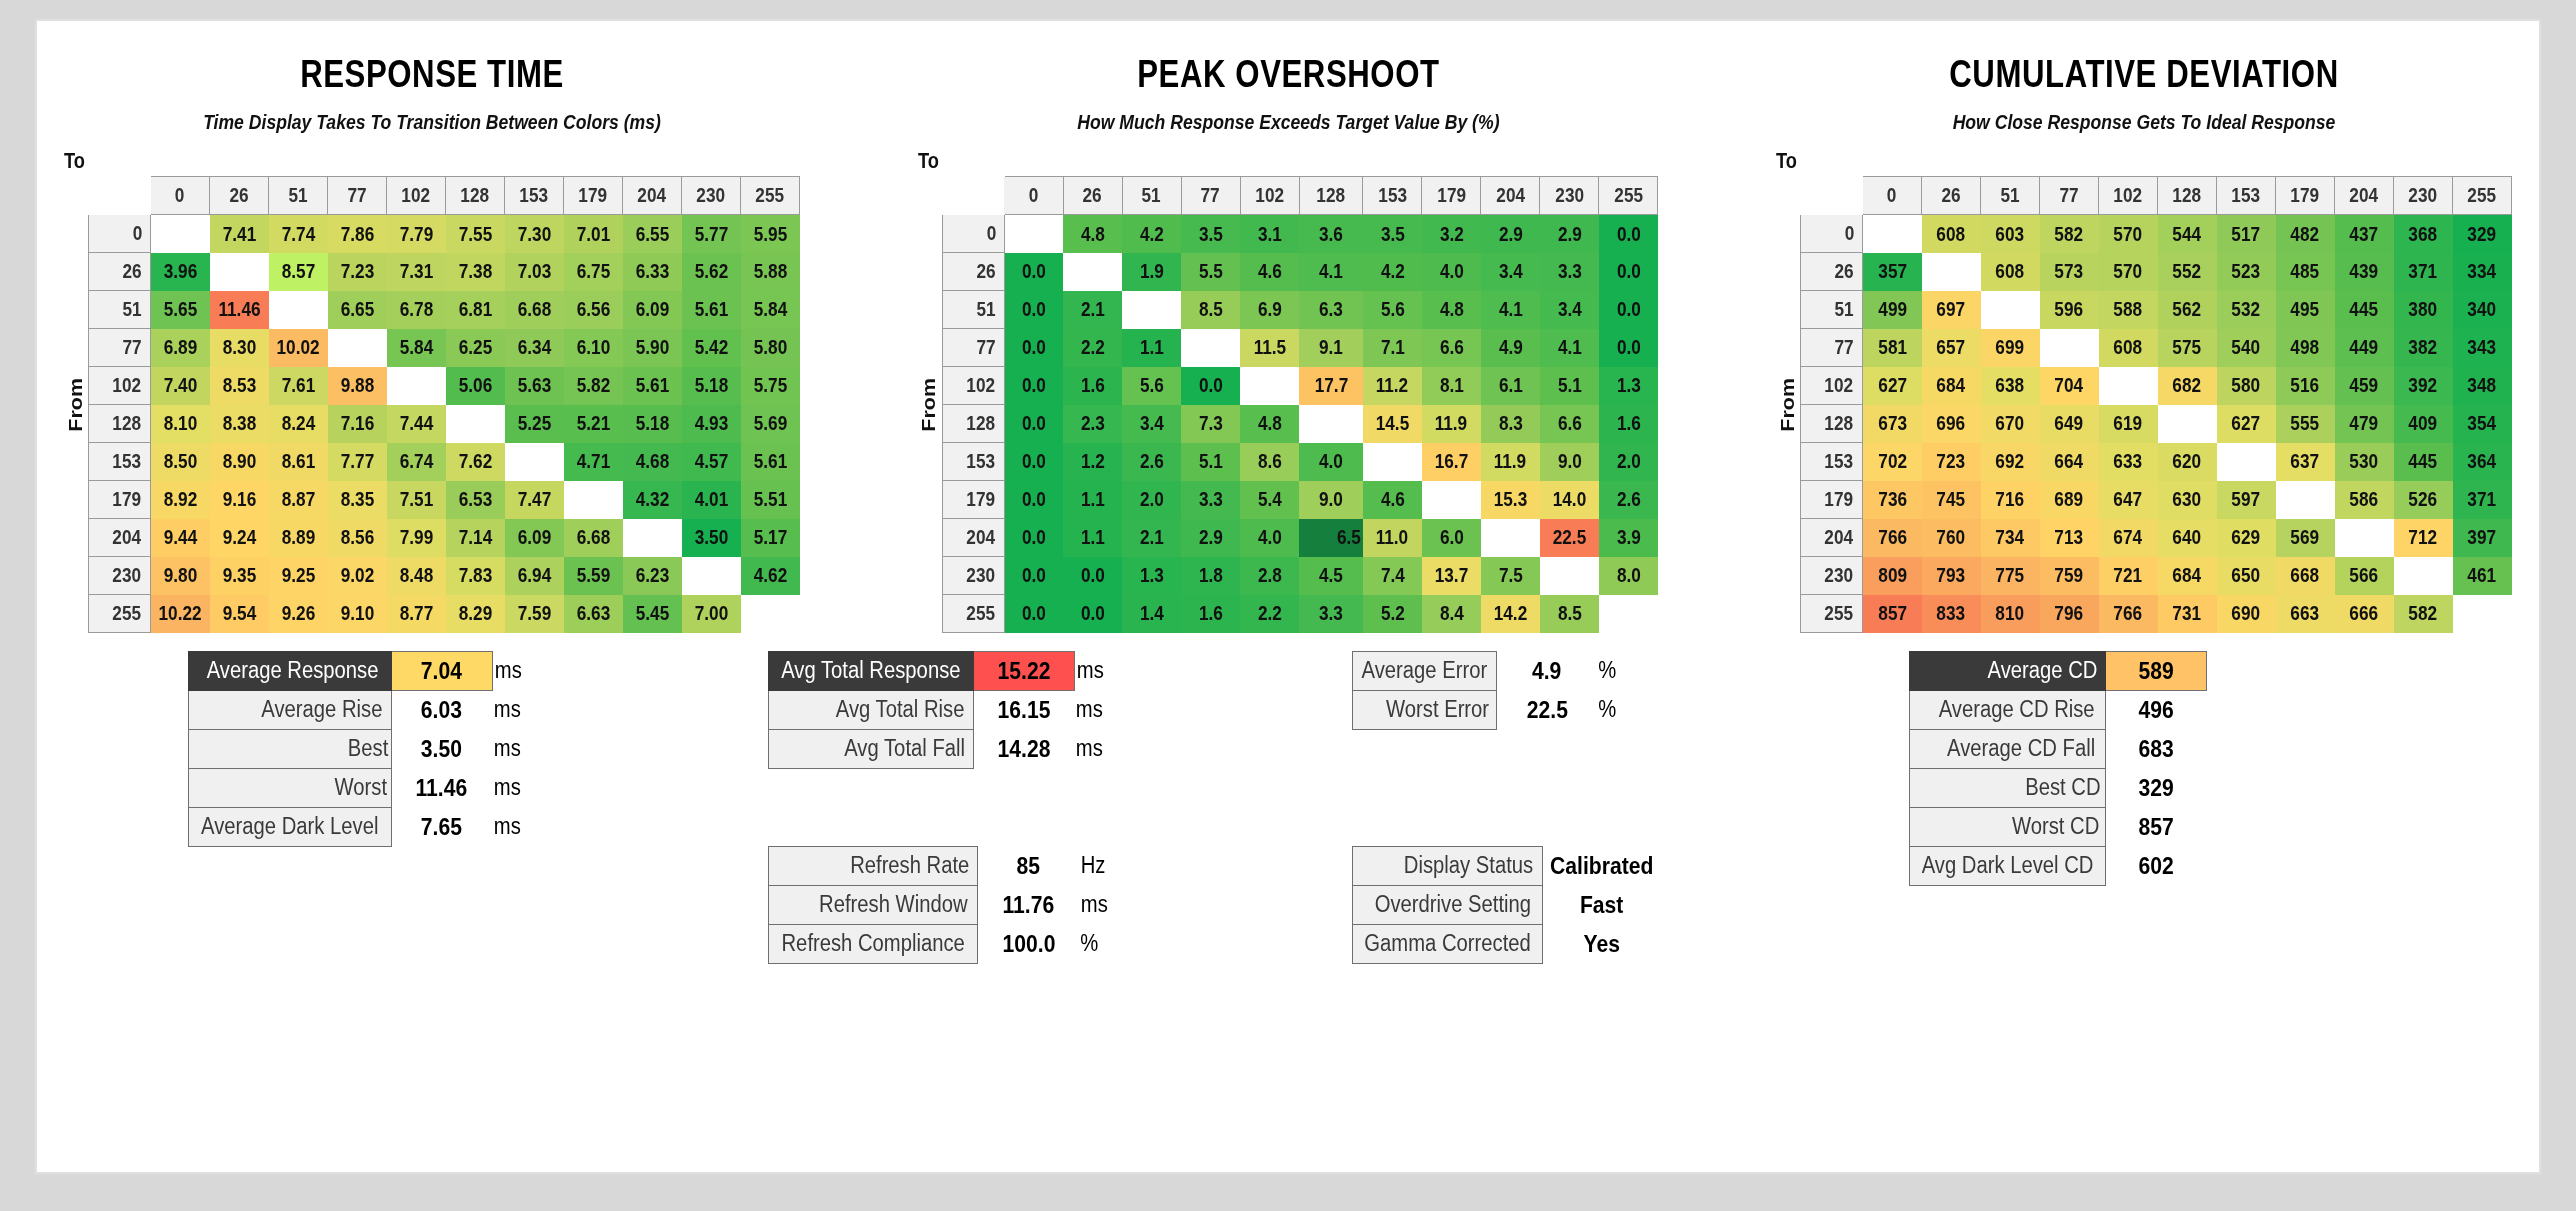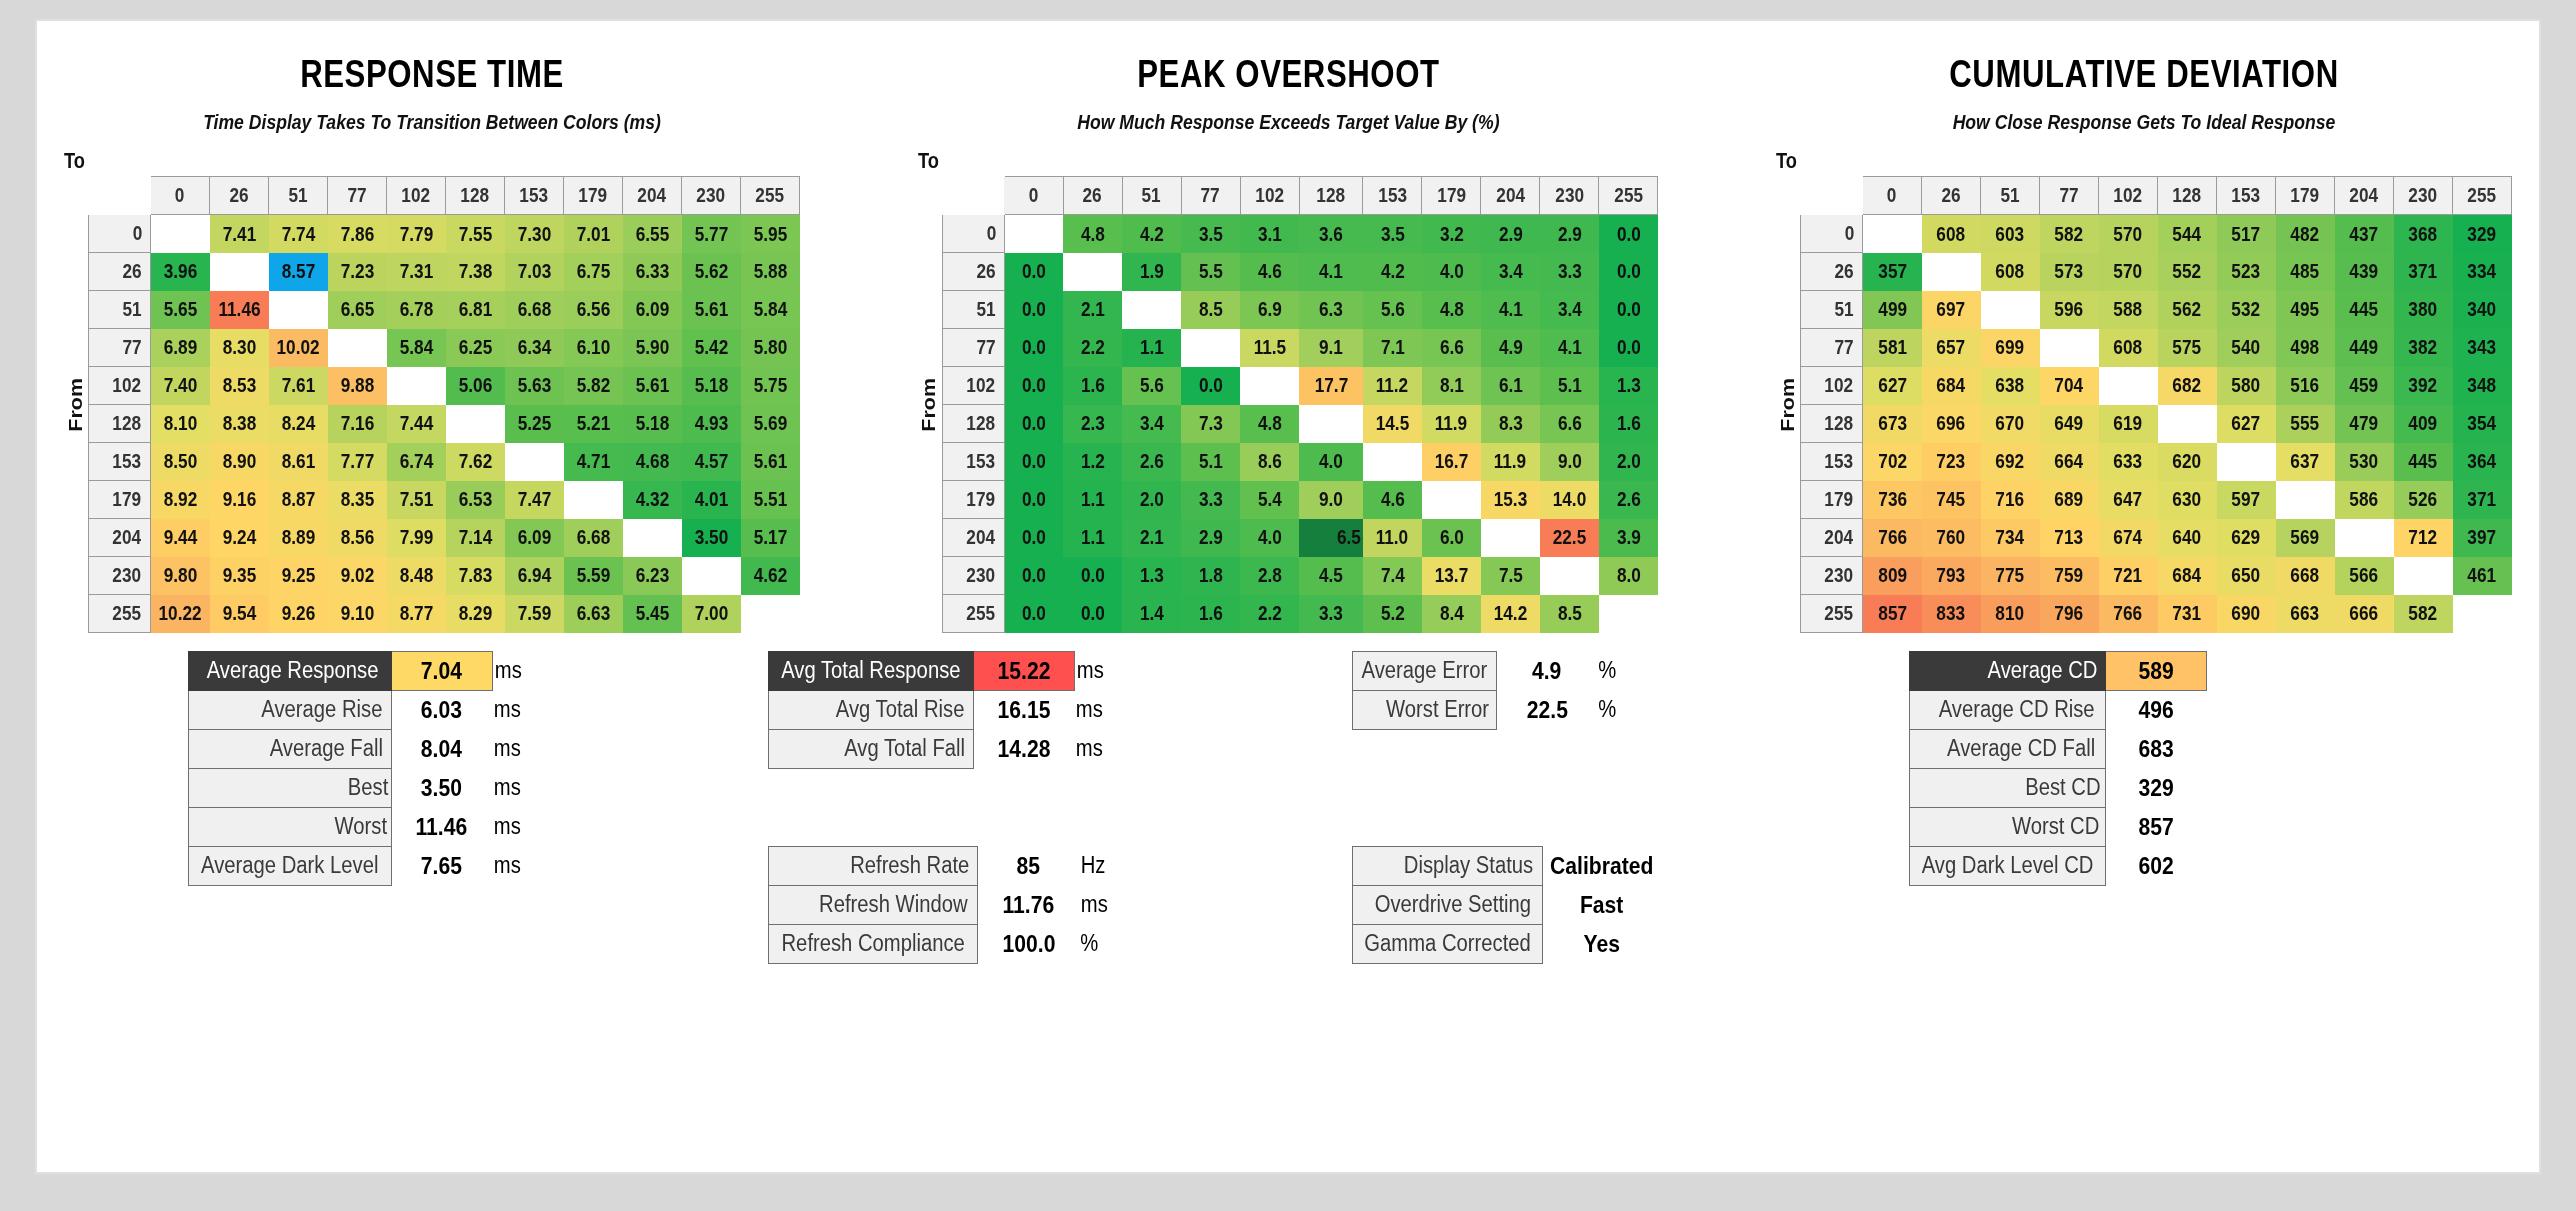--- a/index.html
+++ b/index.html
@@ -170,21 +170,21 @@
                 <td class="cell" style="background: rgb(190, 213, 95); width: 59px; height: 38px;"><span class="cellnum">7.30</span></td>
                 <td class="cell" style="background: rgb(176, 210, 93); width: 59px; height: 38px;"><span class="cellnum">7.01</span></td>
                 <td class="cell" style="background: rgb(154, 205, 89); width: 59px; height: 38px;"><span class="cellnum">6.55</span></td>
                 <td class="cell" style="background: rgb(115, 196, 83); width: 59px; height: 38px;"><span class="cellnum">5.77</span></td>
                 <td class="cell" style="background: rgb(124, 198, 84); width: 59px; height: 38px;"><span class="cellnum">5.95</span></td>
               </tr>
               <tr>
                 <td class="rowhdr" style="width: 62px; height: 38px;"><span class="hdrnum">26</span></td>
                 <td class="cell" style="background: rgb(40, 180, 79); width: 59px; height: 38px;"><span class="cellnum">3.96</span></td>
                 <td class="diag" style="width: 59px; height: 38px;"></td>
-                <td class="cell" style="background: #0ea5e9; width: 59px; height: 38px; margin-top: 14px;"><span class="cellnum">8.57</span></td>
+                <td class="cell" style="background: #bef264; width: 59px; height: 38px; margin-top: 14px;"><span class="cellnum">8.57</span></td>
                 <td class="cell" style="background: rgb(186, 212, 94); width: 59px; height: 38px;"><span class="cellnum">7.23</span></td>
                 <td class="cell" style="background: rgb(190, 213, 95); width: 59px; height: 38px;"><span class="cellnum">7.31</span></td>
                 <td class="cell" style="background: rgb(193, 214, 95); width: 59px; height: 38px;"><span class="cellnum">7.38</span></td>
                 <td class="cell" style="background: rgb(177, 210, 93); width: 59px; height: 38px;"><span class="cellnum">7.03</span></td>
                 <td class="cell" style="background: rgb(163, 207, 91); width: 59px; height: 38px;"><span class="cellnum">6.75</span></td>
                 <td class="cell" style="background: rgb(143, 202, 87); width: 59px; height: 38px;"><span class="cellnum">6.33</span></td>
                 <td class="cell" style="background: rgb(108, 194, 81); width: 59px; height: 38px;"><span class="cellnum">5.62</span></td>
                 <td class="cell" style="background: rgb(121, 197, 84); width: 59px; height: 38px;"><span class="cellnum">5.88</span></td>
               </tr>
               <tr>
@@ -694,25 +694,20 @@
               <td class="sum-label"><span class="v">Average Response</span></td>
               <td class="sum-val badge" style="background: rgb(255, 217, 102); min-width: 101px;"><span class="v">7.04</span></td>
               <td class="sum-unit" style="min-width: 54px;"><span class="v">ms</span></td>
             </tr>
             <tr class="">
               <td class="sum-label"><span class="v">Average Rise</span></td>
               <td class="sum-val" style="min-width: 101px;"><span class="v">6.03</span></td>
               <td class="sum-unit" style="min-width: 54px;"><span class="v">ms</span></td>
             </tr>
             <tr class="">
-              <td class="sum-label"><span class="v">Average Fall</span></td>
-              <td class="sum-val" style="min-width: 101px;"><span class="v">8.04</span></td>
-              <td class="sum-unit" style="min-width: 54px;"><span class="v">ms</span></td>
-            </tr>
-            <tr class="">
               <td class="sum-label"><span class="v">Best</span></td>
               <td class="sum-val" style="min-width: 101px;"><span class="v">3.50</span></td>
               <td class="sum-unit" style="min-width: 54px;"><span class="v">ms</span></td>
             </tr>
             <tr class="">
               <td class="sum-label"><span class="v">Worst</span></td>
               <td class="sum-val" style="min-width: 101px;"><span class="v">11.46</span></td>
               <td class="sum-unit" style="min-width: 54px;"><span class="v">ms</span></td>
             </tr>
             <tr class="">

